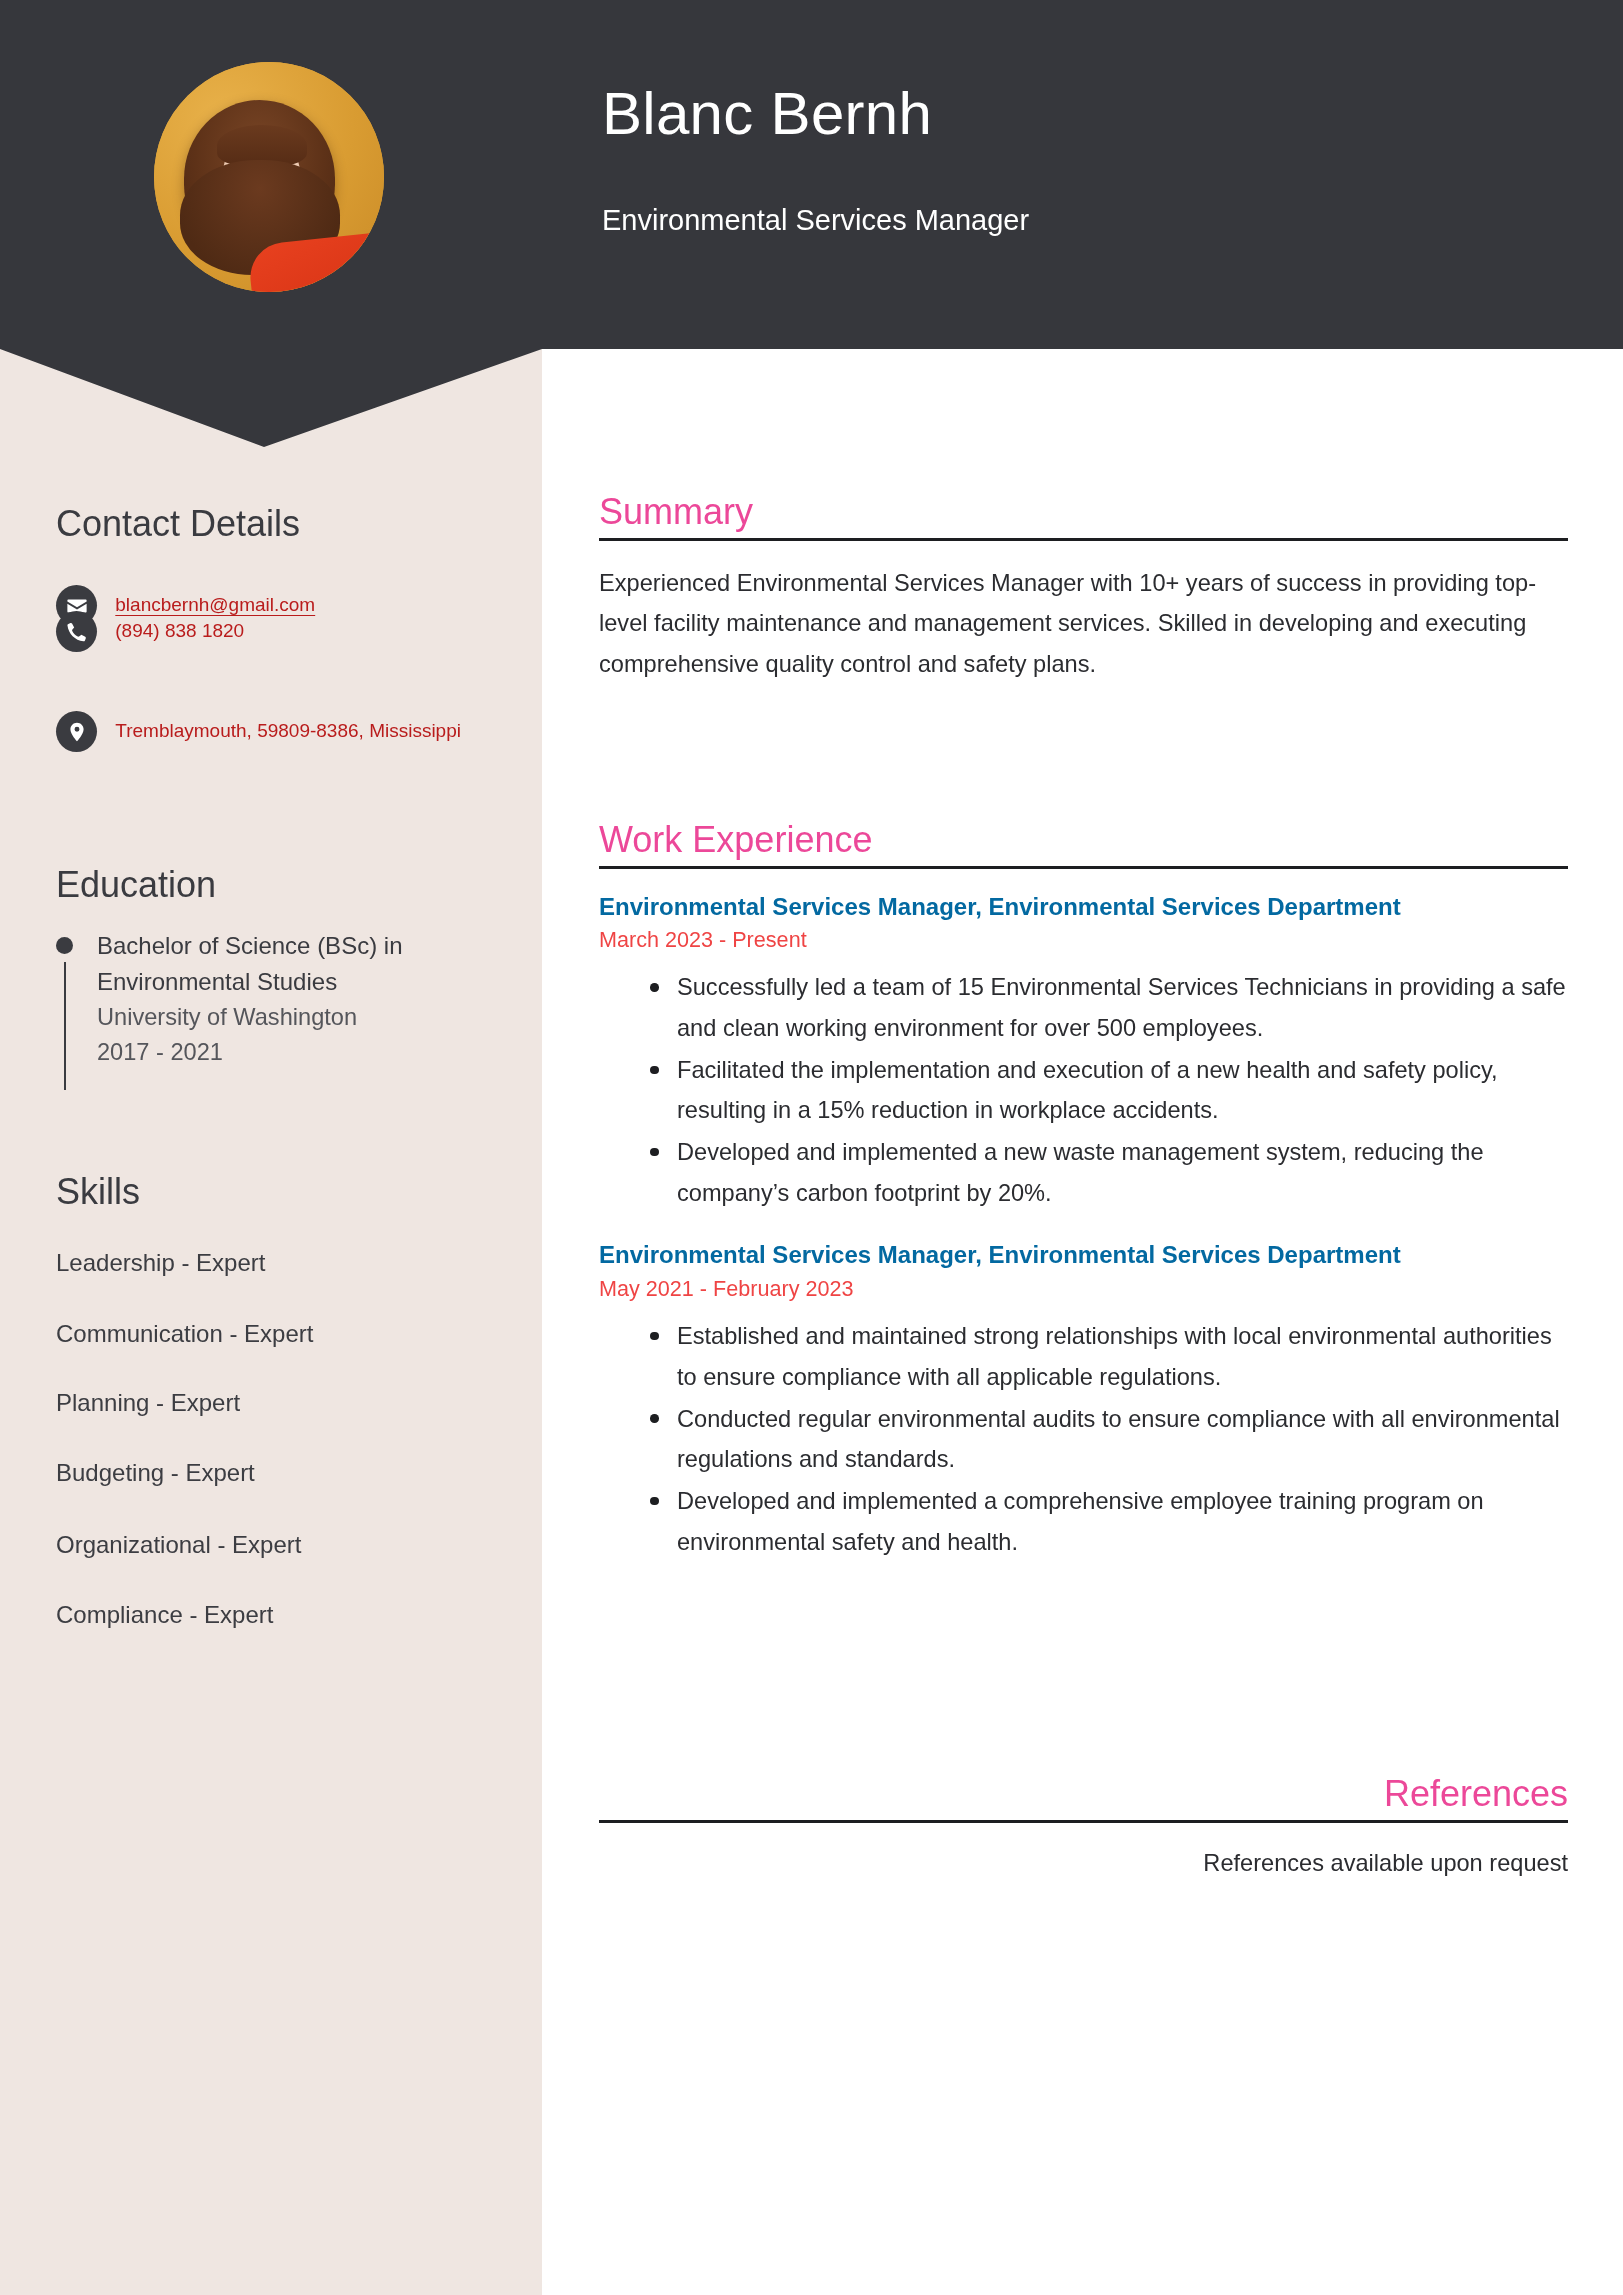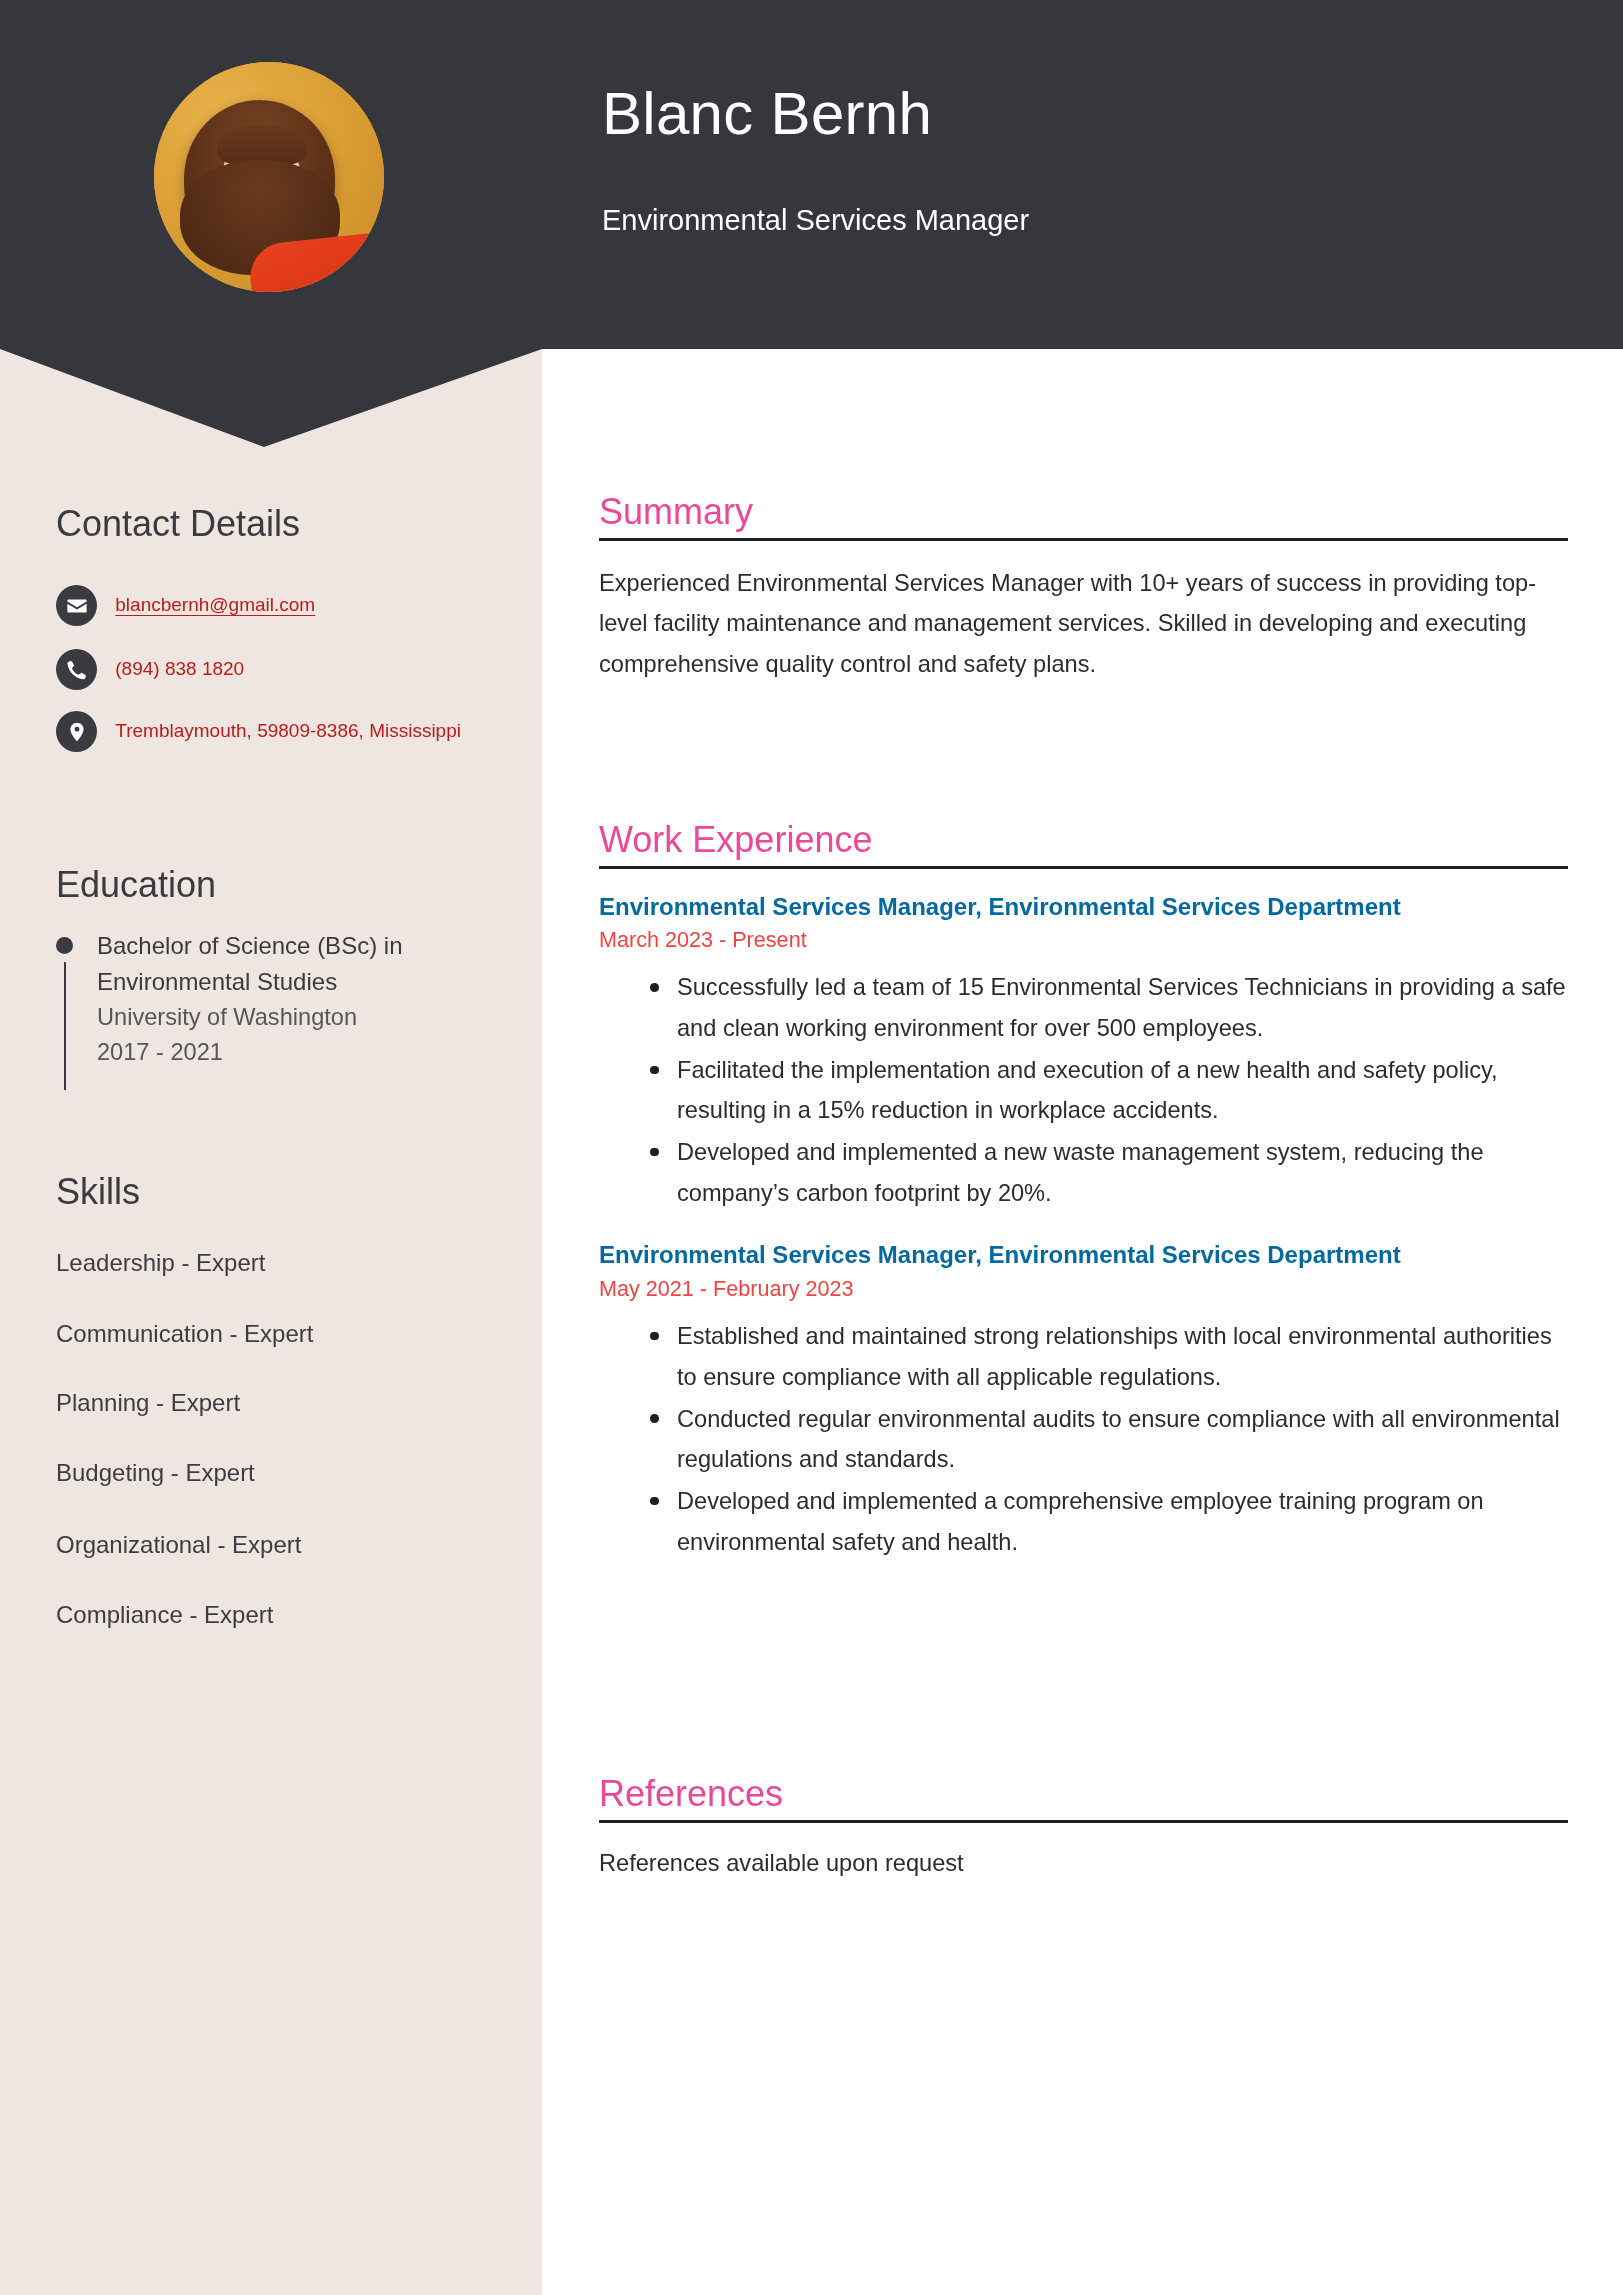--- a/index.html
+++ b/index.html
@@ -330,21 +330,21 @@
 
     <div class="contact-item" style="top:585px;">
       <div class="c-icon">
         <svg viewBox="0 0 24 24">
             <path d="M2.5 5h19a1 1 0 0 1 1 1v1.1l-10.5 6.2L1.5 7.1V6a1 1 0 0 1 1-1zm-1 4.6V18a1 1 0 0 0 1 1h19a1 1 0 0 0 1-1V9.6l-10.5 6.2L1.5 9.6z"></path>
           </svg>
       </div>
       <div class="c-text link">blancbernh@gmail.com</div>
     </div>
 
-    <div class="contact-item" style="top:649px;">
+    <div class="contact-item" style="top:611px;">
       <div class="c-icon">
         <svg viewBox="0 0 24 24">
             <path d="M6.6 2.8 8.9 7 7 9.2c-.4.5-.5 1.2-.2 1.8 1.3 2.6 3.4 4.7 6 6 .6.3 1.3.2 1.8-.3L16.8 15l4.2 2.3c.6.3.8 1 .6 1.6l-.9 2.3c-.3.7-1 1.1-1.7 1C9.8 21.1 2.7 14 1.6 4.9c-.1-.8.3-1.5 1-1.7l2.3-.9c.6-.3 1.4 0 1.7.5z"></path>
           </svg>
       </div>
       <div class="c-text">(894) 838 1820</div>
     </div>
 
     <div class="contact-item" style="top:711px;">
       <div class="c-icon">
@@ -403,21 +403,21 @@
         <div class="job-head">Environmental Services Manager, Environmental Services Department</div>
         <div class="job-dates">May 2021 - February 2023</div>
         <ul class="job-bullets">
           <li>Established and maintained strong relationships with local environmental authorities to ensure compliance with all applicable regulations.</li>
           <li>Conducted regular environmental audits to ensure compliance with all environmental regulations and standards.</li>
           <li>Developed and implemented a comprehensive employee training program on environmental safety and health.</li>
         </ul>
       </div>
     </div>
 
-    <div class="sec" style="top:1774px;">
+    <div class="sec" style="top:1774px;text-align:right;">
       <div class="sec-title">References</div>
       <div class="sec-rule"></div>
       <div class="refs-body">References available upon request</div>
     </div>
 
   </div>
 </div>
 
 
 </body></html>

